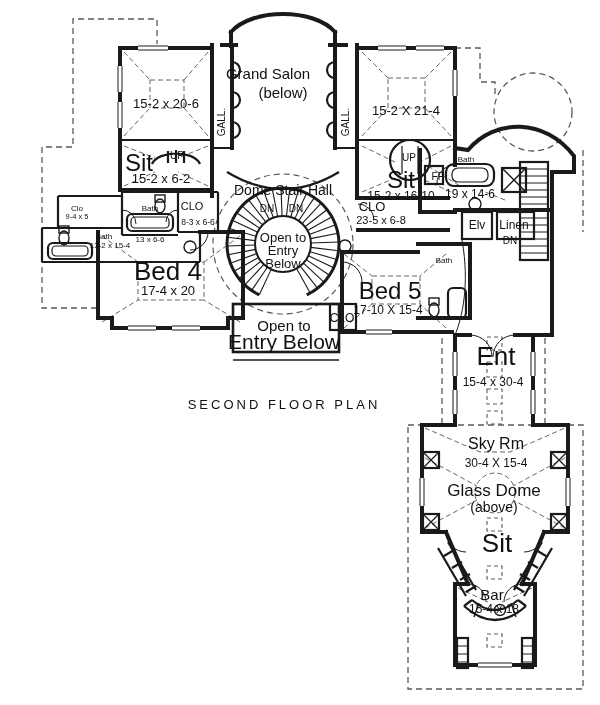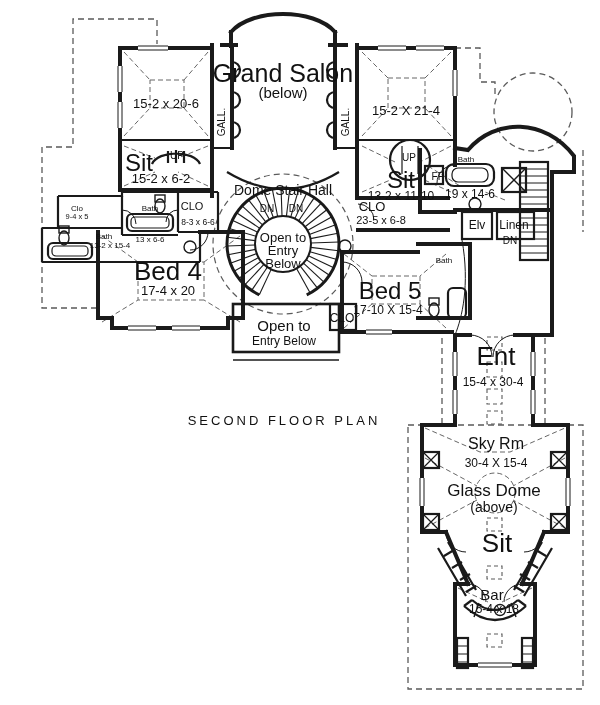--- a/index.html
+++ b/index.html
@@ -2,21 +2,21 @@
 <html><head>
 <meta charset="utf-8">
 <style>
   html,body{margin:0;padding:0;background:#fff;}
   .plan{position:relative;width:600px;height:705px;background:#ffffff;overflow:hidden;
         font-family:"Liberation Sans", sans-serif;color:#111;}
   .plan svg{position:absolute;left:0;top:0;}
   .lbl{position:absolute;transform:translate(-50%,-50%);white-space:nowrap;
        color:#111;line-height:1;text-align:center;}
   .lbl.rot{transform:translate(-50%,-50%) rotate(-90deg);}
-  .title{letter-spacing:3px;margin-top:16px;}
+  .title{letter-spacing:3px;}
 </style>
 </head>
 <body>
 
 <div class="plan">
 
 <svg width="600" height="705" viewBox="0 0 600 705">
 
   <g stroke="#5a5a5a" stroke-width="1.3" stroke-dasharray="6 4" fill="none">
     <path d="M157,46 L157,19 L73,19 L73,147 L42,147 L42,308 L97,308"></path>
@@ -220,41 +220,41 @@
         <path d="M420,478 L420,506 M424,478 L424,506"></path>
     <rect x="564" y="478" width="8" height="28" fill="#fff" stroke="none"></rect>
         <path d="M566,478 L566,506 M570,478 L570,506"></path>
     <rect x="478" y="661" width="34" height="8" fill="#fff" stroke="none"></rect>
         <path d="M478,663 L512,663 M478,667 L512,667"></path>
   </g>
 </svg>
 
   <div class="lbl" style="left:166px;top:103px;font-size:13px">15-2  x 20-6</div>
 
-  <div class="lbl" style="left:283px;top:73px;font-size:25px">Grand Salon</div>
+  <div class="lbl" style="left:268px;top:73px;font-size:15px">Grand Salon</div>
   <div class="lbl" style="left:283px;top:92px;font-size:15px">(below)</div>
 
   <div class="lbl" style="left:406px;top:110px;font-size:13px">15-2  X 21-4</div>
 
   <div class="lbl rot" style="left:222px;top:122px;font-size:10px">GALL.</div>
   <div class="lbl rot" style="left:346px;top:122px;font-size:10px">GALL.</div>
 
   <div class="lbl" style="left:139px;top:163px;font-size:24px">Sit</div>
   <div class="lbl" style="left:161px;top:178px;font-size:13px">15-2 x 6-2</div>
   <div class="lbl" style="left:177px;top:156px;font-size:10px">UP</div>
 
   <div class="lbl" style="left:283px;top:190px;font-size:14px">Dome Stair Hall</div>
   <div class="lbl" style="left:267px;top:209px;font-size:10px">DN</div>
   <div class="lbl" style="left:296px;top:209px;font-size:10px">DN</div>
   <div class="lbl" style="left:283px;top:237px;font-size:13px">Open to</div>
   <div class="lbl" style="left:283px;top:250px;font-size:13px">Entry</div>
   <div class="lbl" style="left:283px;top:263px;font-size:13px">Below</div>
 
   <div class="lbl" style="left:401px;top:180px;font-size:24px">Sit</div>
-  <div class="lbl" style="left:401px;top:196px;font-size:12px">13-2  x 11-10</div>
+  <div class="lbl" style="left:401px;top:196px;font-size:12px">15-2  x 16-10</div>
   <div class="lbl" style="left:409px;top:158px;font-size:10px">UP</div>
   <div class="lbl" style="left:438px;top:177px;font-size:10px">FP</div>
 
   <div class="lbl" style="left:466px;top:160px;font-size:8px">Bath</div>
   <div class="lbl" style="left:470px;top:194px;font-size:12px">19 x 14-6</div>
 
   <div class="lbl" style="left:372px;top:206px;font-size:13px">CLO</div>
   <div class="lbl" style="left:381px;top:220px;font-size:11px">23-5 x 6-8</div>
 
   <div class="lbl" style="left:477px;top:225px;font-size:12px">Elv</div>
@@ -270,21 +270,21 @@
   <div class="lbl" style="left:192px;top:206px;font-size:11px">CLO</div>
   <div class="lbl" style="left:198px;top:222px;font-size:8.5px">8-3 x 6-6</div>
 
   <div class="lbl" style="left:104px;top:237px;font-size:8px">Bath</div>
   <div class="lbl" style="left:110px;top:246px;font-size:8px">13-2  x 15-4</div>
 
   <div class="lbl" style="left:168px;top:271px;font-size:26px">Bed 4</div>
   <div class="lbl" style="left:168px;top:290px;font-size:13px">17-4  x 20</div>
 
   <div class="lbl" style="left:284px;top:325px;font-size:15px">Open to</div>
-  <div class="lbl" style="left:284px;top:341px;font-size:12px">Entry Below</div>
+  <div class="lbl" style="left:284px;top:341px;font-size:21px">Entry Below</div>
 
   <div class="lbl" style="left:342px;top:318px;font-size:12px">CLO</div>
 
   <div class="lbl" style="left:390px;top:291px;font-size:24px">Bed 5</div>
   <div class="lbl" style="left:388px;top:310px;font-size:12px">17-10  X 15-4</div>
   <div class="lbl" style="left:444px;top:261px;font-size:8px">Bath</div>
 
   <div class="lbl title" style="left:284px;top:404px;font-size:13px">SECOND FLOOR PLAN</div>
 
   <div class="lbl" style="left:496px;top:356px;font-size:26px">Ent</div>

